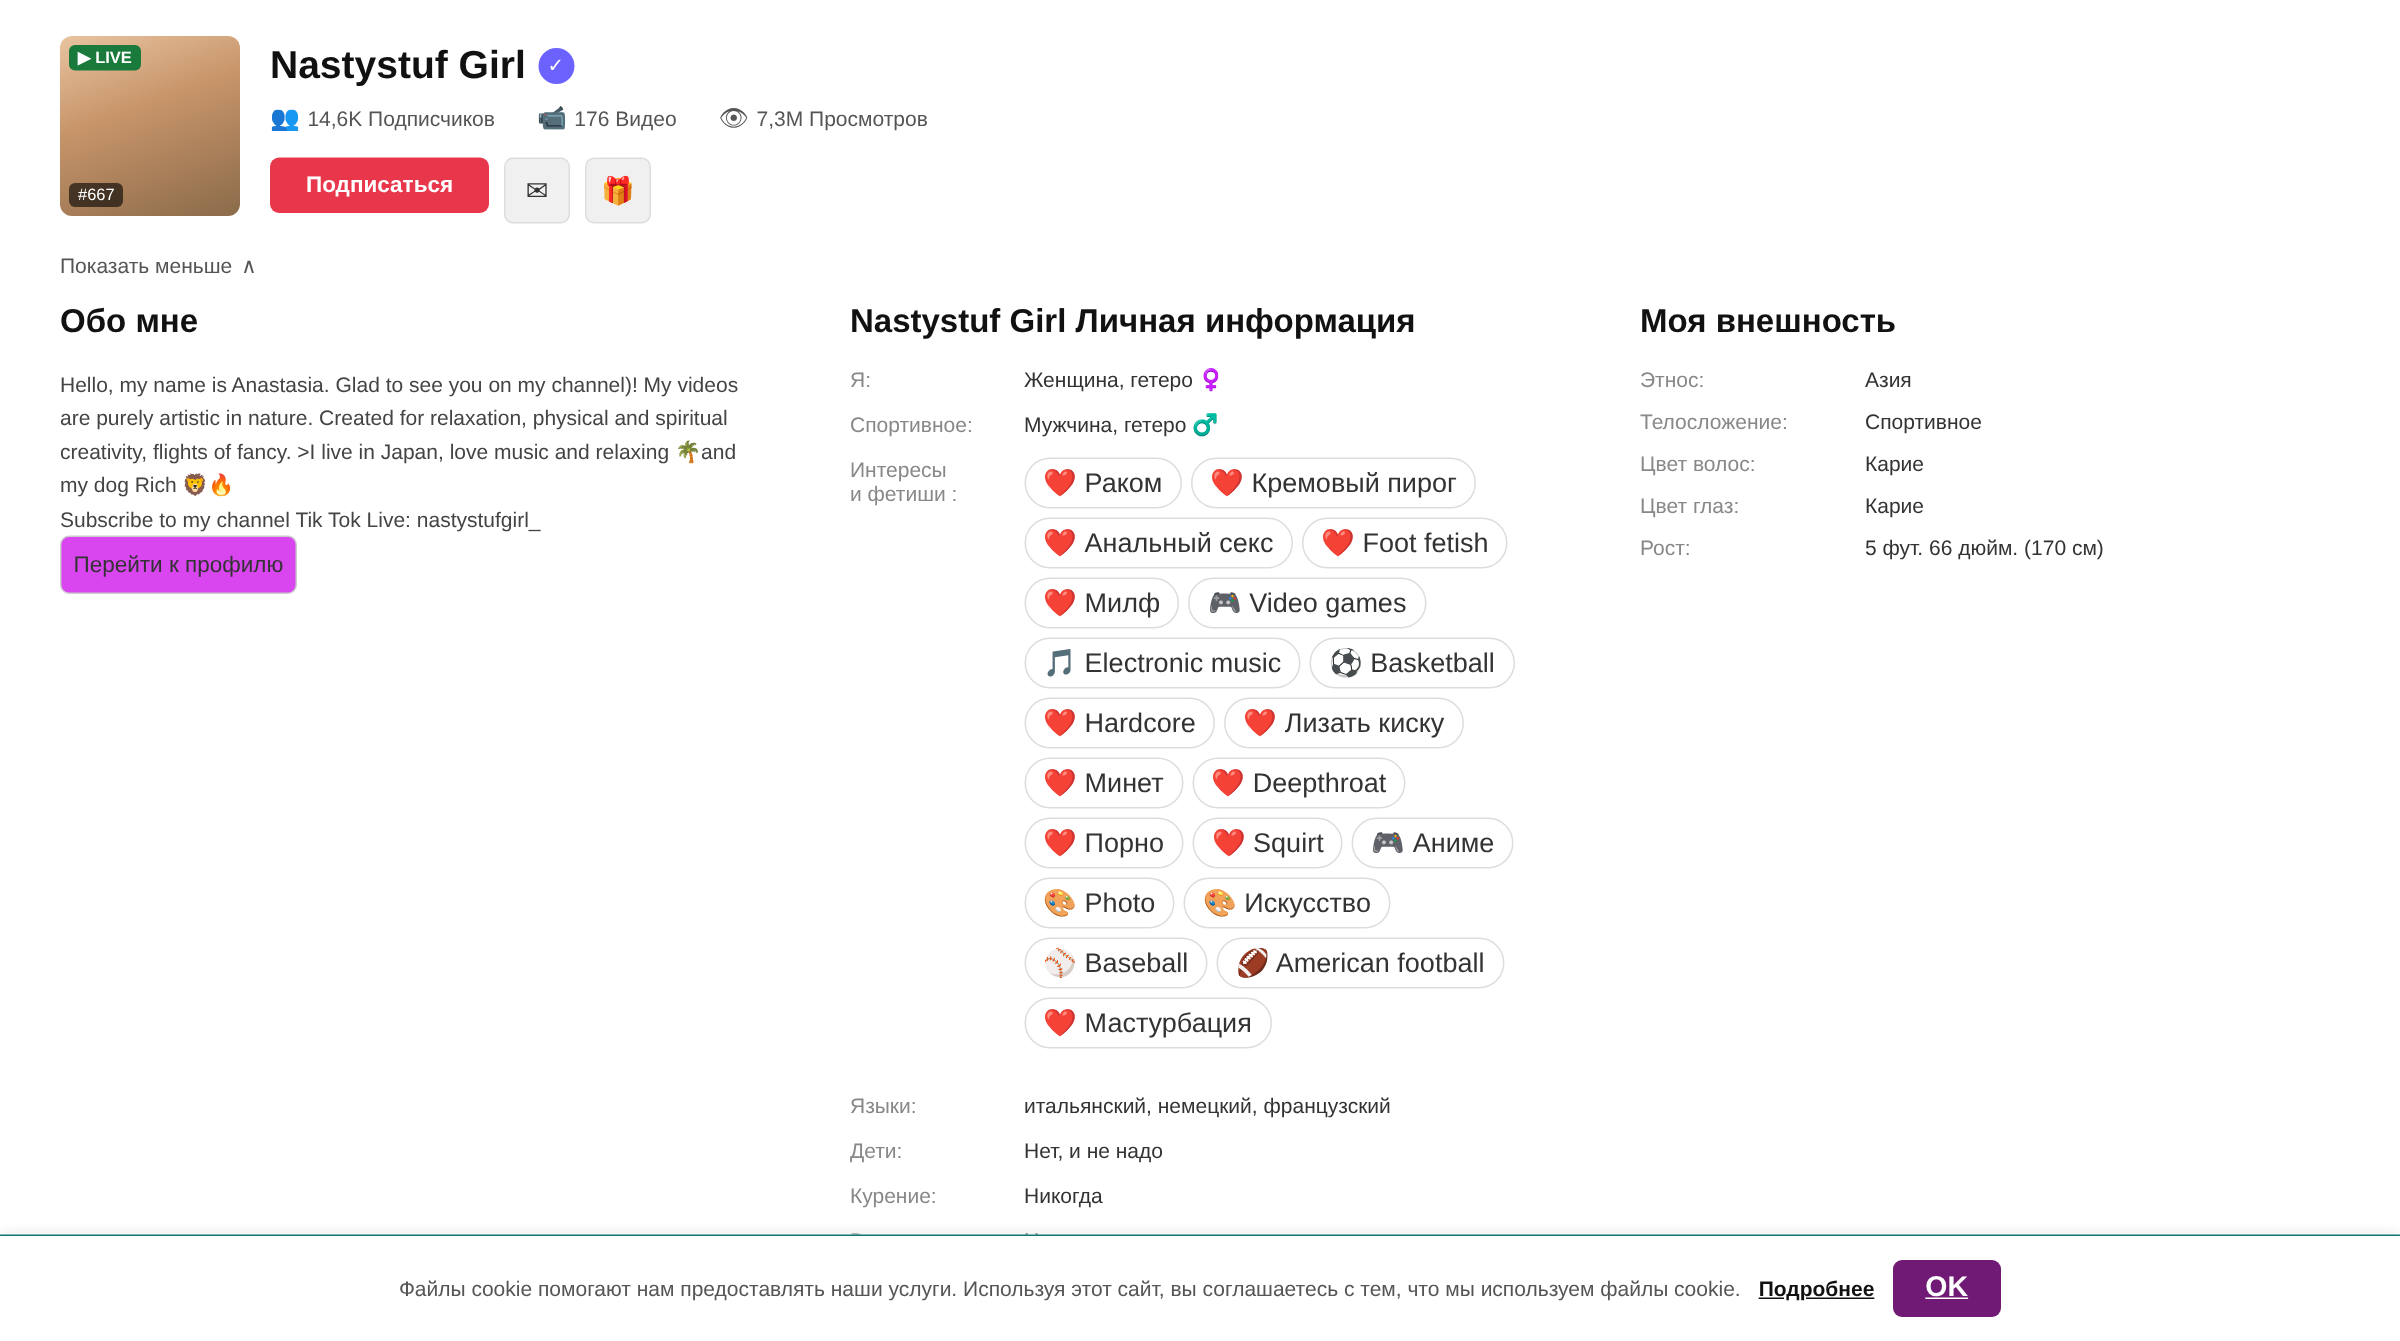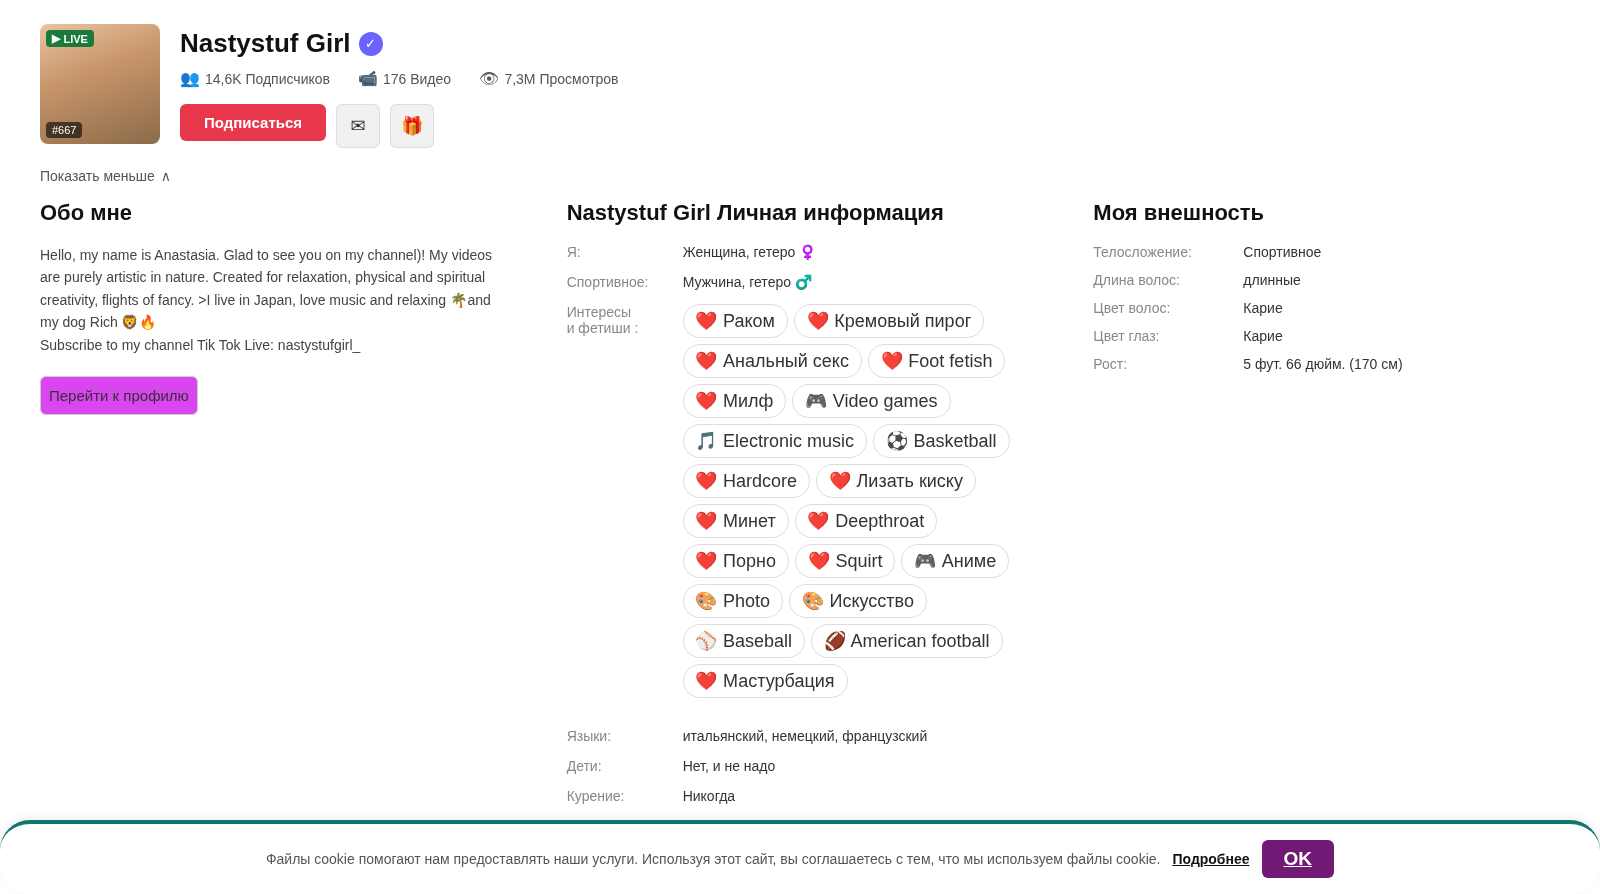--- a/index.html
+++ b/index.html
@@ -144,21 +144,20 @@
       margin-bottom: 18px;
       color: #111;
     }
     .about-section {
       padding-right: 40px;
     }
     .about-text {
       color: #444;
       line-height: 1.6;
       font-size: 14px;
-      margin-bottom: 20px;
     }
     .btn-profile {
       background: #d946ef;
       border: 1px solid #ccc;
       padding: 10px 8px;
       border-radius: 6px;
       font-size: 15px;
       cursor: pointer;
       color: #333;
     }
@@ -216,31 +215,30 @@
     .app-value {
       color: #333;
       font-size: 14px;
     }
     .cookie-bar {
       position: fixed;
       bottom: 0;
       left: 0;
       right: 0;
       background: #fff;
-      border-top: 4px solid #0f766e;
+      border-top: 1px solid #0f766e;
       padding: 16px 40px;
       display: flex;
       align-items: center;
       justify-content: center;
       gap: 12px;
       font-size: 14px;
       color: #333;
       z-index: 1000;
       box-shadow: 0 -2px 8px rgba(0,0,0,0.08);
-      border-radius: 30px;
     }
     .cookie-text {
       color: #555;
     }
     .cookie-link {
       color: #111;
       font-weight: bold;
       text-decoration: underline;
       cursor: pointer;
     }
@@ -358,26 +356,26 @@
           <div class="tag">🏈 American football</div>
           <div class="tag">❤️ Мастурбация</div>
         </div>
     </div>
   </div>
 
   <div class="appearance-section">
     <div class="section-title">Моя внешность</div>
     <div id="appearance-fields">
         <div class="appearance-row">
+          <span class="app-label">Этнос:</span>
+          <span class="app-value">Азия</span>
+        </div>
+        <div class="appearance-row">
           <span class="app-label">Телосложение:</span>
           <span class="app-value">Спортивное</span>
-        </div>
-        <div class="appearance-row">
-          <span class="app-label">Длина волос:</span>
-          <span class="app-value">длинные</span>
         </div>
         <div class="appearance-row">
           <span class="app-label">Цвет волос:</span>
           <span class="app-value">Карие</span>
         </div>
         <div class="appearance-row">
           <span class="app-label">Цвет глаз:</span>
           <span class="app-value">Карие</span>
         </div>
         <div class="appearance-row">

